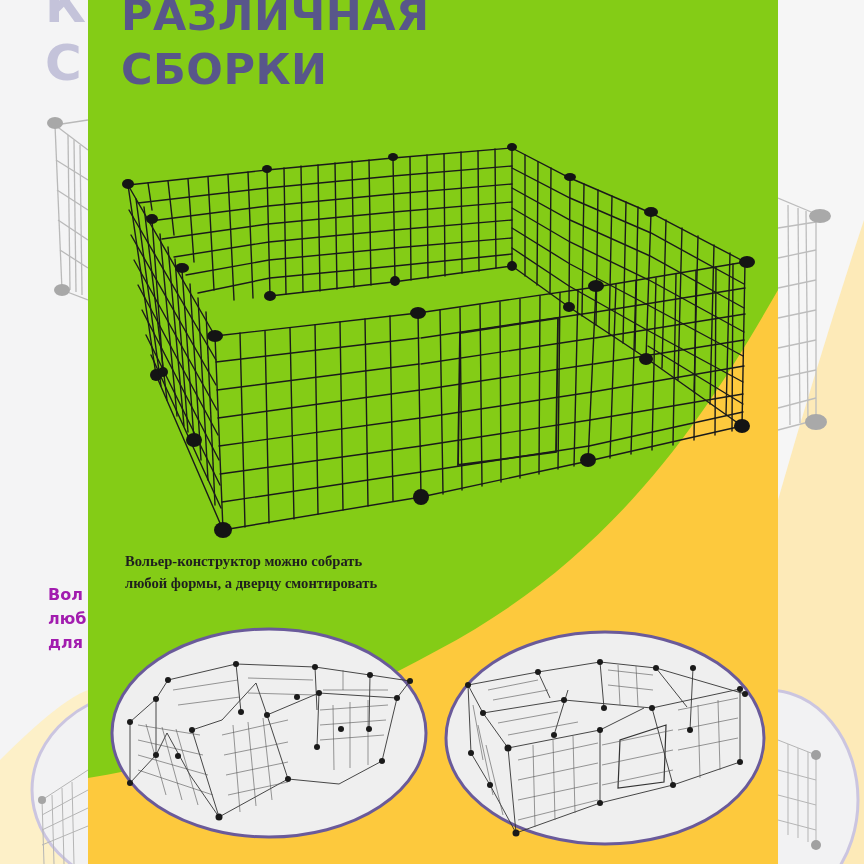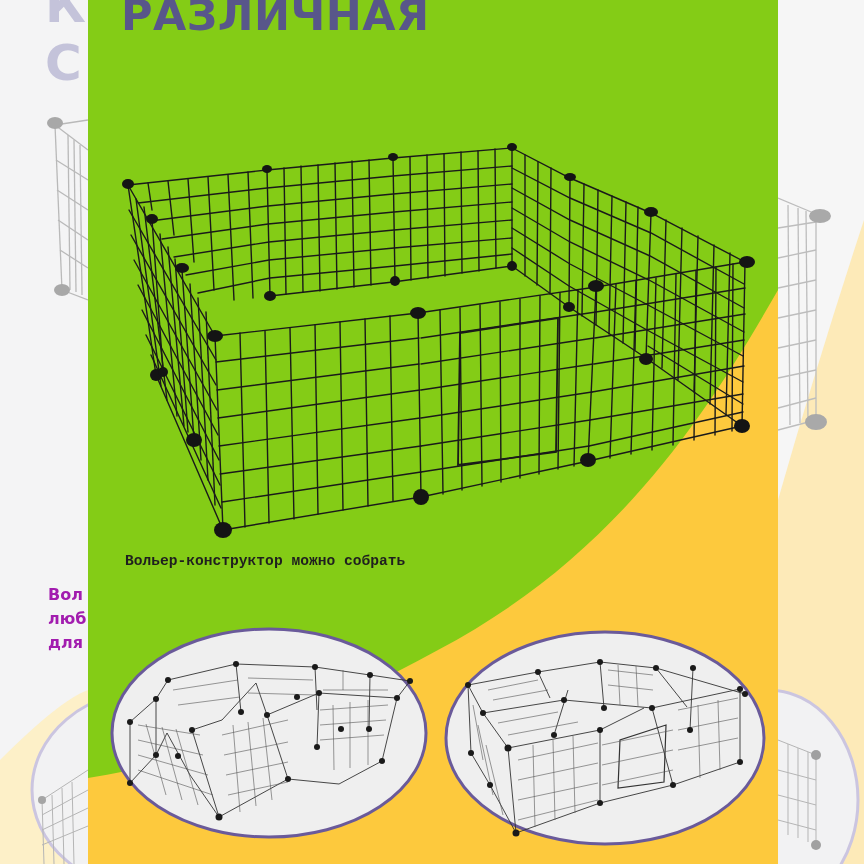--- a/index.html
+++ b/index.html
@@ -4,21 +4,21 @@
 <style>
   html, body { margin:0; padding:0; }
   body { width:864px; height:864px; position:relative; overflow:hidden; background:#f7f7f7; font-family:"DejaVu Sans", sans-serif; }
   .bg-left { position:absolute; left:0; top:0; width:88px; height:864px; background:#f4f4f5; overflow:hidden; }
   .bg-right { position:absolute; left:778px; top:0; width:86px; height:864px; background:#f6f6f6; overflow:hidden; }
   .ghost-title { position:absolute; font-weight:bold; color:#c4c3da; font-size:50px; line-height:54px; left:45px; }
   .ghost-desc { position:absolute; left:48px; top:583px; font-weight:bold; font-size:16px; line-height:24px; color:#a21caf; white-space:nowrap; }
   .panel { position:absolute; left:88px; top:0; width:690px; height:864px; background:#84cc16; overflow:hidden; }
   .title { position:absolute; left:33px; top:-12px; margin:0; font-family:"DejaVu Sans", sans-serif; font-weight:bold; font-size:43px; line-height:54px; color:#58568a; letter-spacing:0.5px; }
   .title span { display:block; }
-  .desc { position:absolute; left:37px; top:551px; font-family:Liberation Mono, monospace; font-weight:bold; font-size:14.6px; line-height:21.5px; color:#1f1f1f; }
+  .desc { position:absolute; left:37px; top:551px; font-family:Liberation Serif, serif; font-weight:bold; font-size:14.6px; line-height:21.5px; color:#1f1f1f; }
   .desc span { display:block; white-space:nowrap; }
   svg { position:absolute; left:0; top:0; }
 </style>
 </head>
 <body>
 
 <div class="bg-left">
   <div class="ghost-title" style="top:-22px;">К</div>
   <div class="ghost-title" style="top:36px;">С</div>
   <svg width="88" height="864">
@@ -95,20 +95,21 @@
 </div>
 
 <div class="panel">
   <svg width="690" height="864">
 
     <path d="M690 290 C 610 430, 520 560, 350 650 C 250 705, 120 760, 0 778 L0 864 L690 864 Z" fill="#fdc93d"></path>
   </svg>
 
   <h1 class="title">
     <span>РАЗЛИЧНАЯ</span>
+    <span>СБОРКИ</span>
   </h1>
 
   <svg width="690" height="560">
     <defs>
       <pattern id="gridH" width="1" height="1"></pattern>
     </defs>
     <g stroke="#1a1a1a" stroke-width="1.4" fill="none" stroke-linecap="round">
 
       <path d="M40 185 L179 170 L305 158 L424 148"></path>
       <path d="M182 296 L305 282 L424 266"></path>
@@ -267,20 +268,21 @@
       <ellipse cx="481" cy="307" rx="6" ry="5"></ellipse>
       <ellipse cx="558" cy="359" rx="7" ry="6"></ellipse>
       <ellipse cx="654" cy="426" rx="8" ry="7"></ellipse>
       <ellipse cx="333" cy="497" rx="8" ry="8"></ellipse>
       <ellipse cx="500" cy="460" rx="8" ry="7"></ellipse>
     </g>
   </svg>
 
   <div class="desc">
     <span>Вольер-конструктор можно собрать</span>
+    <span>любой формы, а дверцу смонтировать</span>
   </div>
 
   <svg width="690" height="864">
 
     <g>
       <ellipse cx="181" cy="733" rx="157" ry="104" fill="#efefef" stroke="#6a5a9a" stroke-width="3"></ellipse>
       <g stroke="#333" stroke-width="0.9" fill="none">
 
         <path d="M42 722 L68 699 L80 680 L148 664 L227 667 L282 675 L322 681 L309 698 L231 693 L179 715 L168 683 L134 720 L104 730"></path>
         <path d="M42 783 L68 755 L79 733 L102 775 L131 817 L200 779 L251 784 L294 761"></path>

